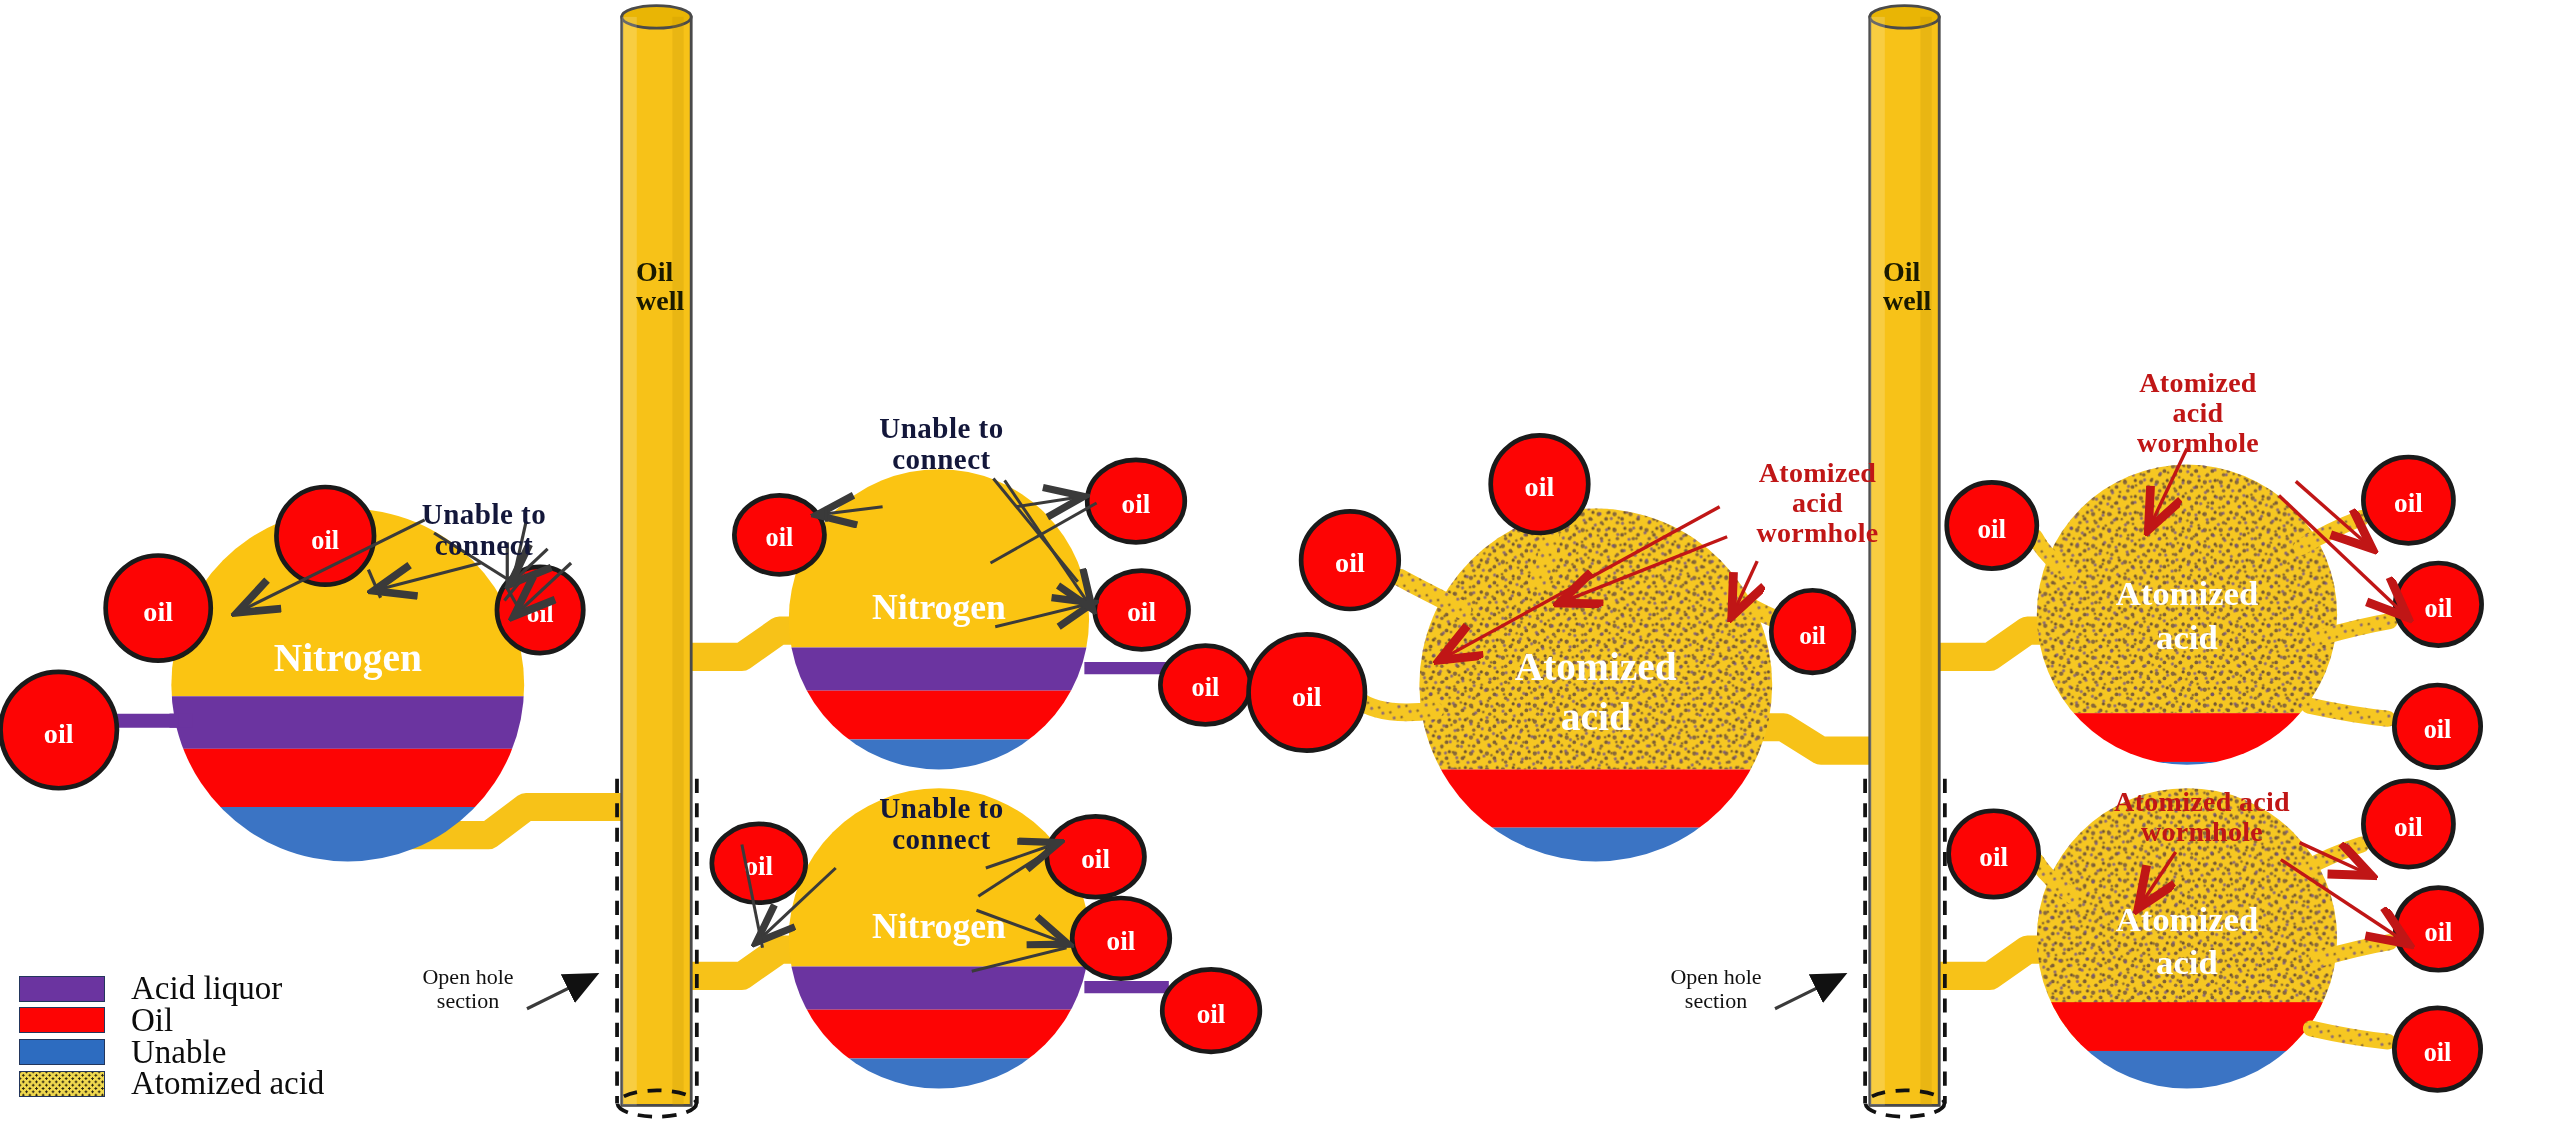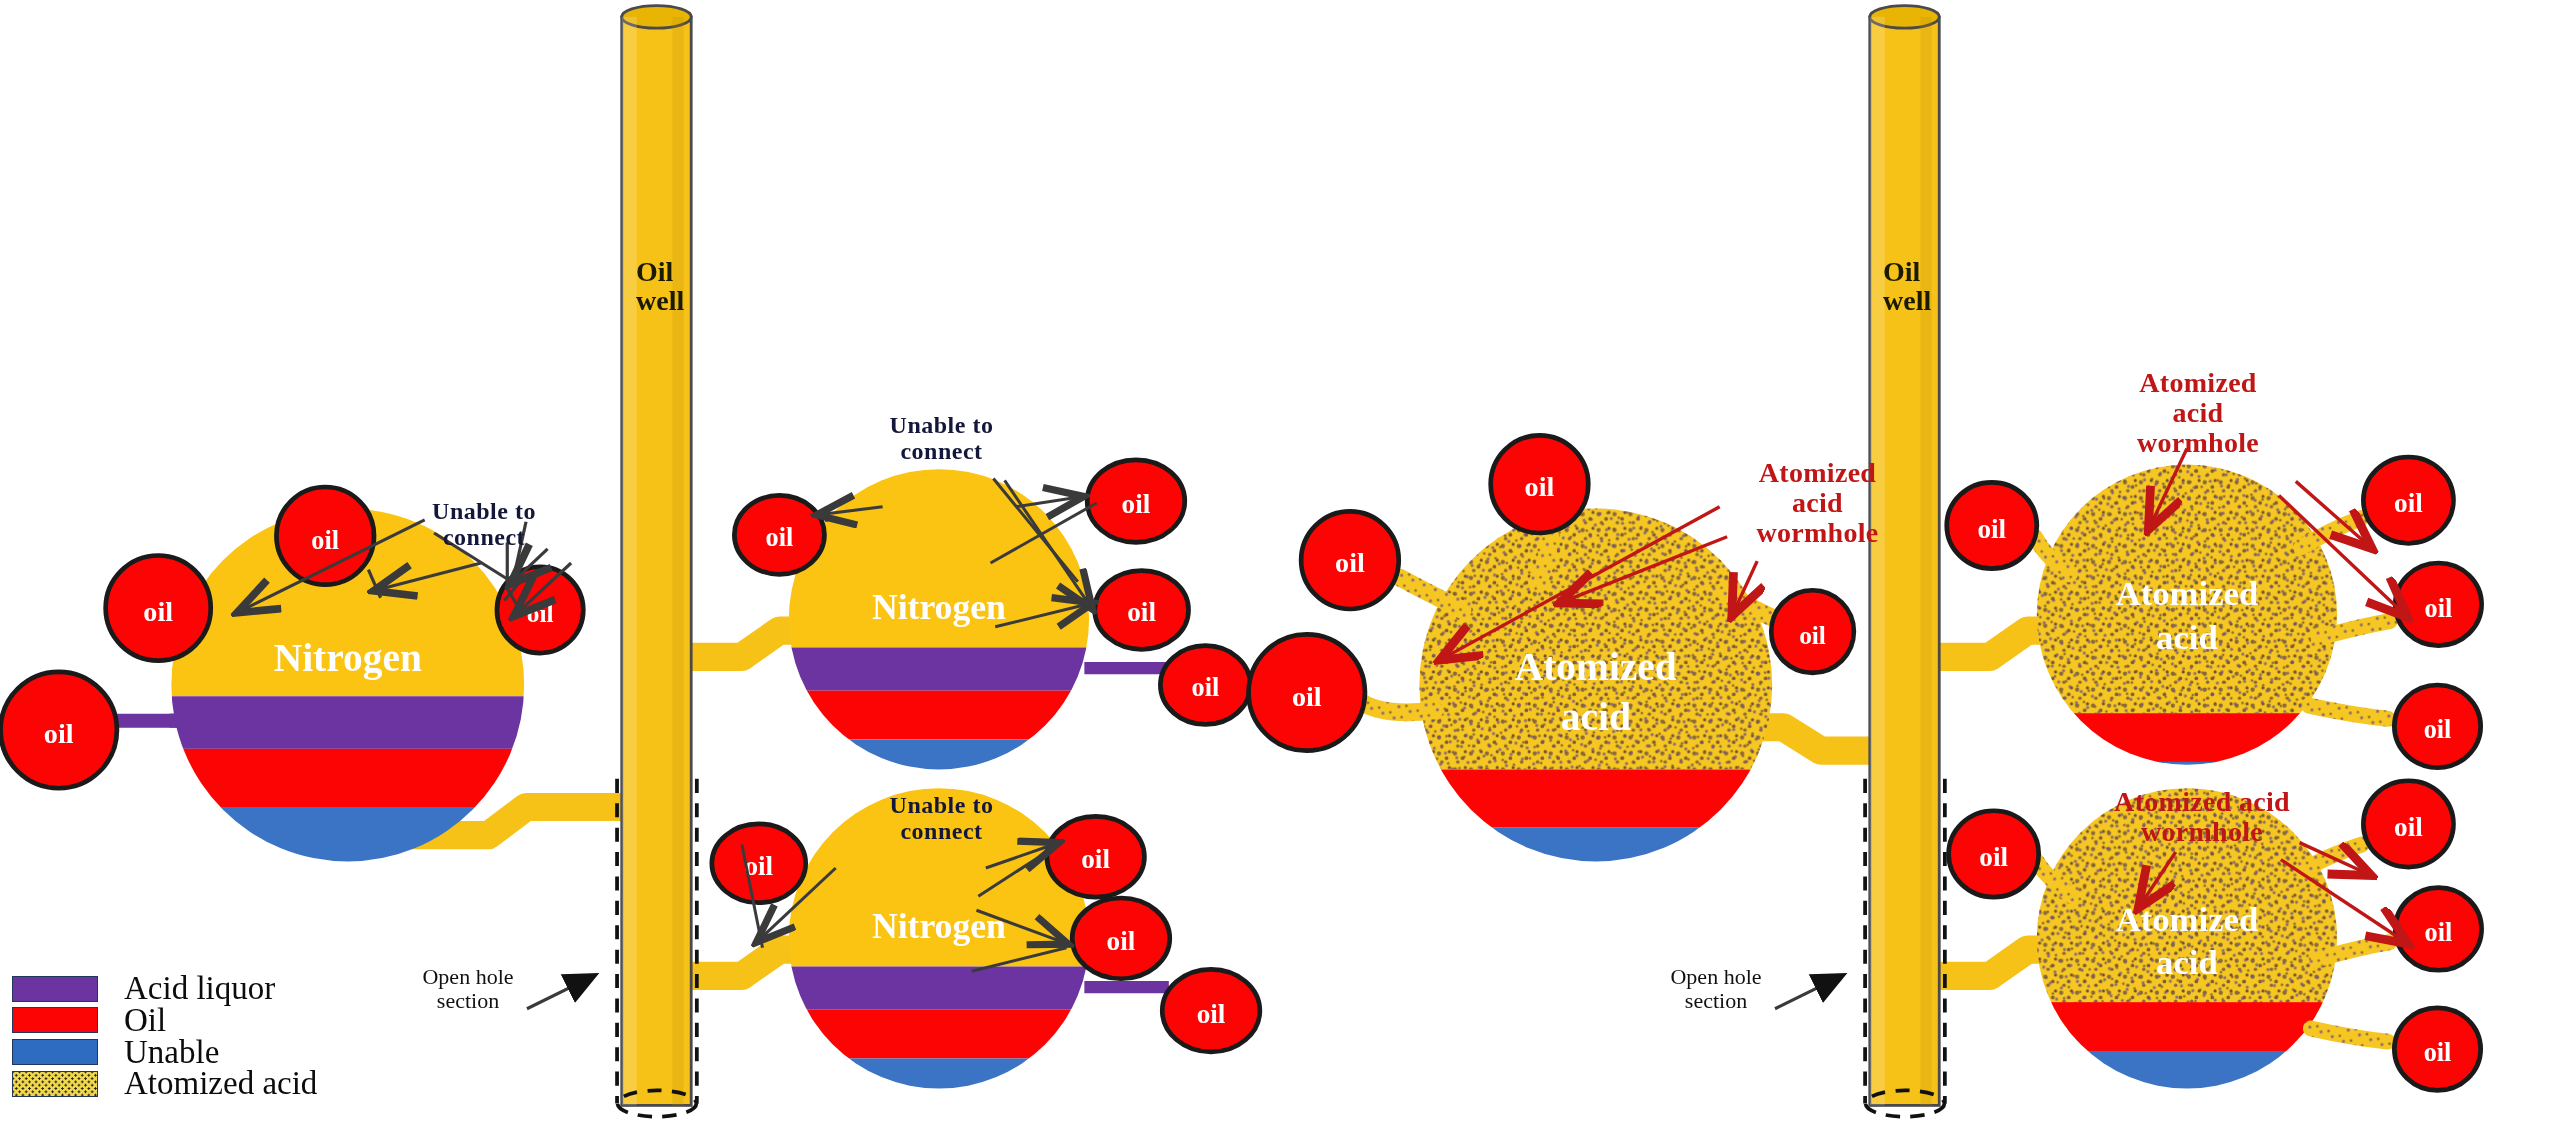--- a/index.html
+++ b/index.html
@@ -3,26 +3,26 @@
 <meta charset="utf-8">
 <style>
   html,body{margin:0;padding:0;background:#fff;}
   body{width:2576px;height:1142px;position:relative;overflow:hidden;
        font-family:"Liberation Serif",serif;}
   .stage{position:absolute;inset:0;}
   svg{position:absolute;top:0;left:0;width:2576px;height:1142px;}
 
   .lbl{position:absolute;font-family:"Liberation Serif",serif;font-weight:bold;
        line-height:1.08;text-align:center;white-space:pre-line;}
-  .lbl-dark{color:#13173a;font-size:24px;letter-spacing:0.5px;}
+  .lbl-dark{color:#13173a;font-size:29px;letter-spacing:0.5px;}
   .lbl-red{color:#c01616;font-size:28px;letter-spacing:0.3px;}
   .lbl-plain{color:#111;font-size:22px;font-weight:normal;}
   .lbl-well{color:#1a1a00;font-size:28px;font-weight:bold;line-height:1.02;}
 
-  .legend{position:absolute;left:12px;top:974px;}
+  .legend{position:absolute;left:19px;top:974px;}
   .legrow{display:flex;align-items:center;height:29px;margin-bottom:2.8px;}
   .swatch{width:86px;height:26px;border:1.9px solid #23365c;box-sizing:border-box;}
   .legtxt{margin-left:26px;font-size:33px;color:#0c0c0c;
           font-family:"Liberation Serif",serif;white-space:nowrap;}
 </style>
 </head>
 <body>
 
 <div class="stage">
 

